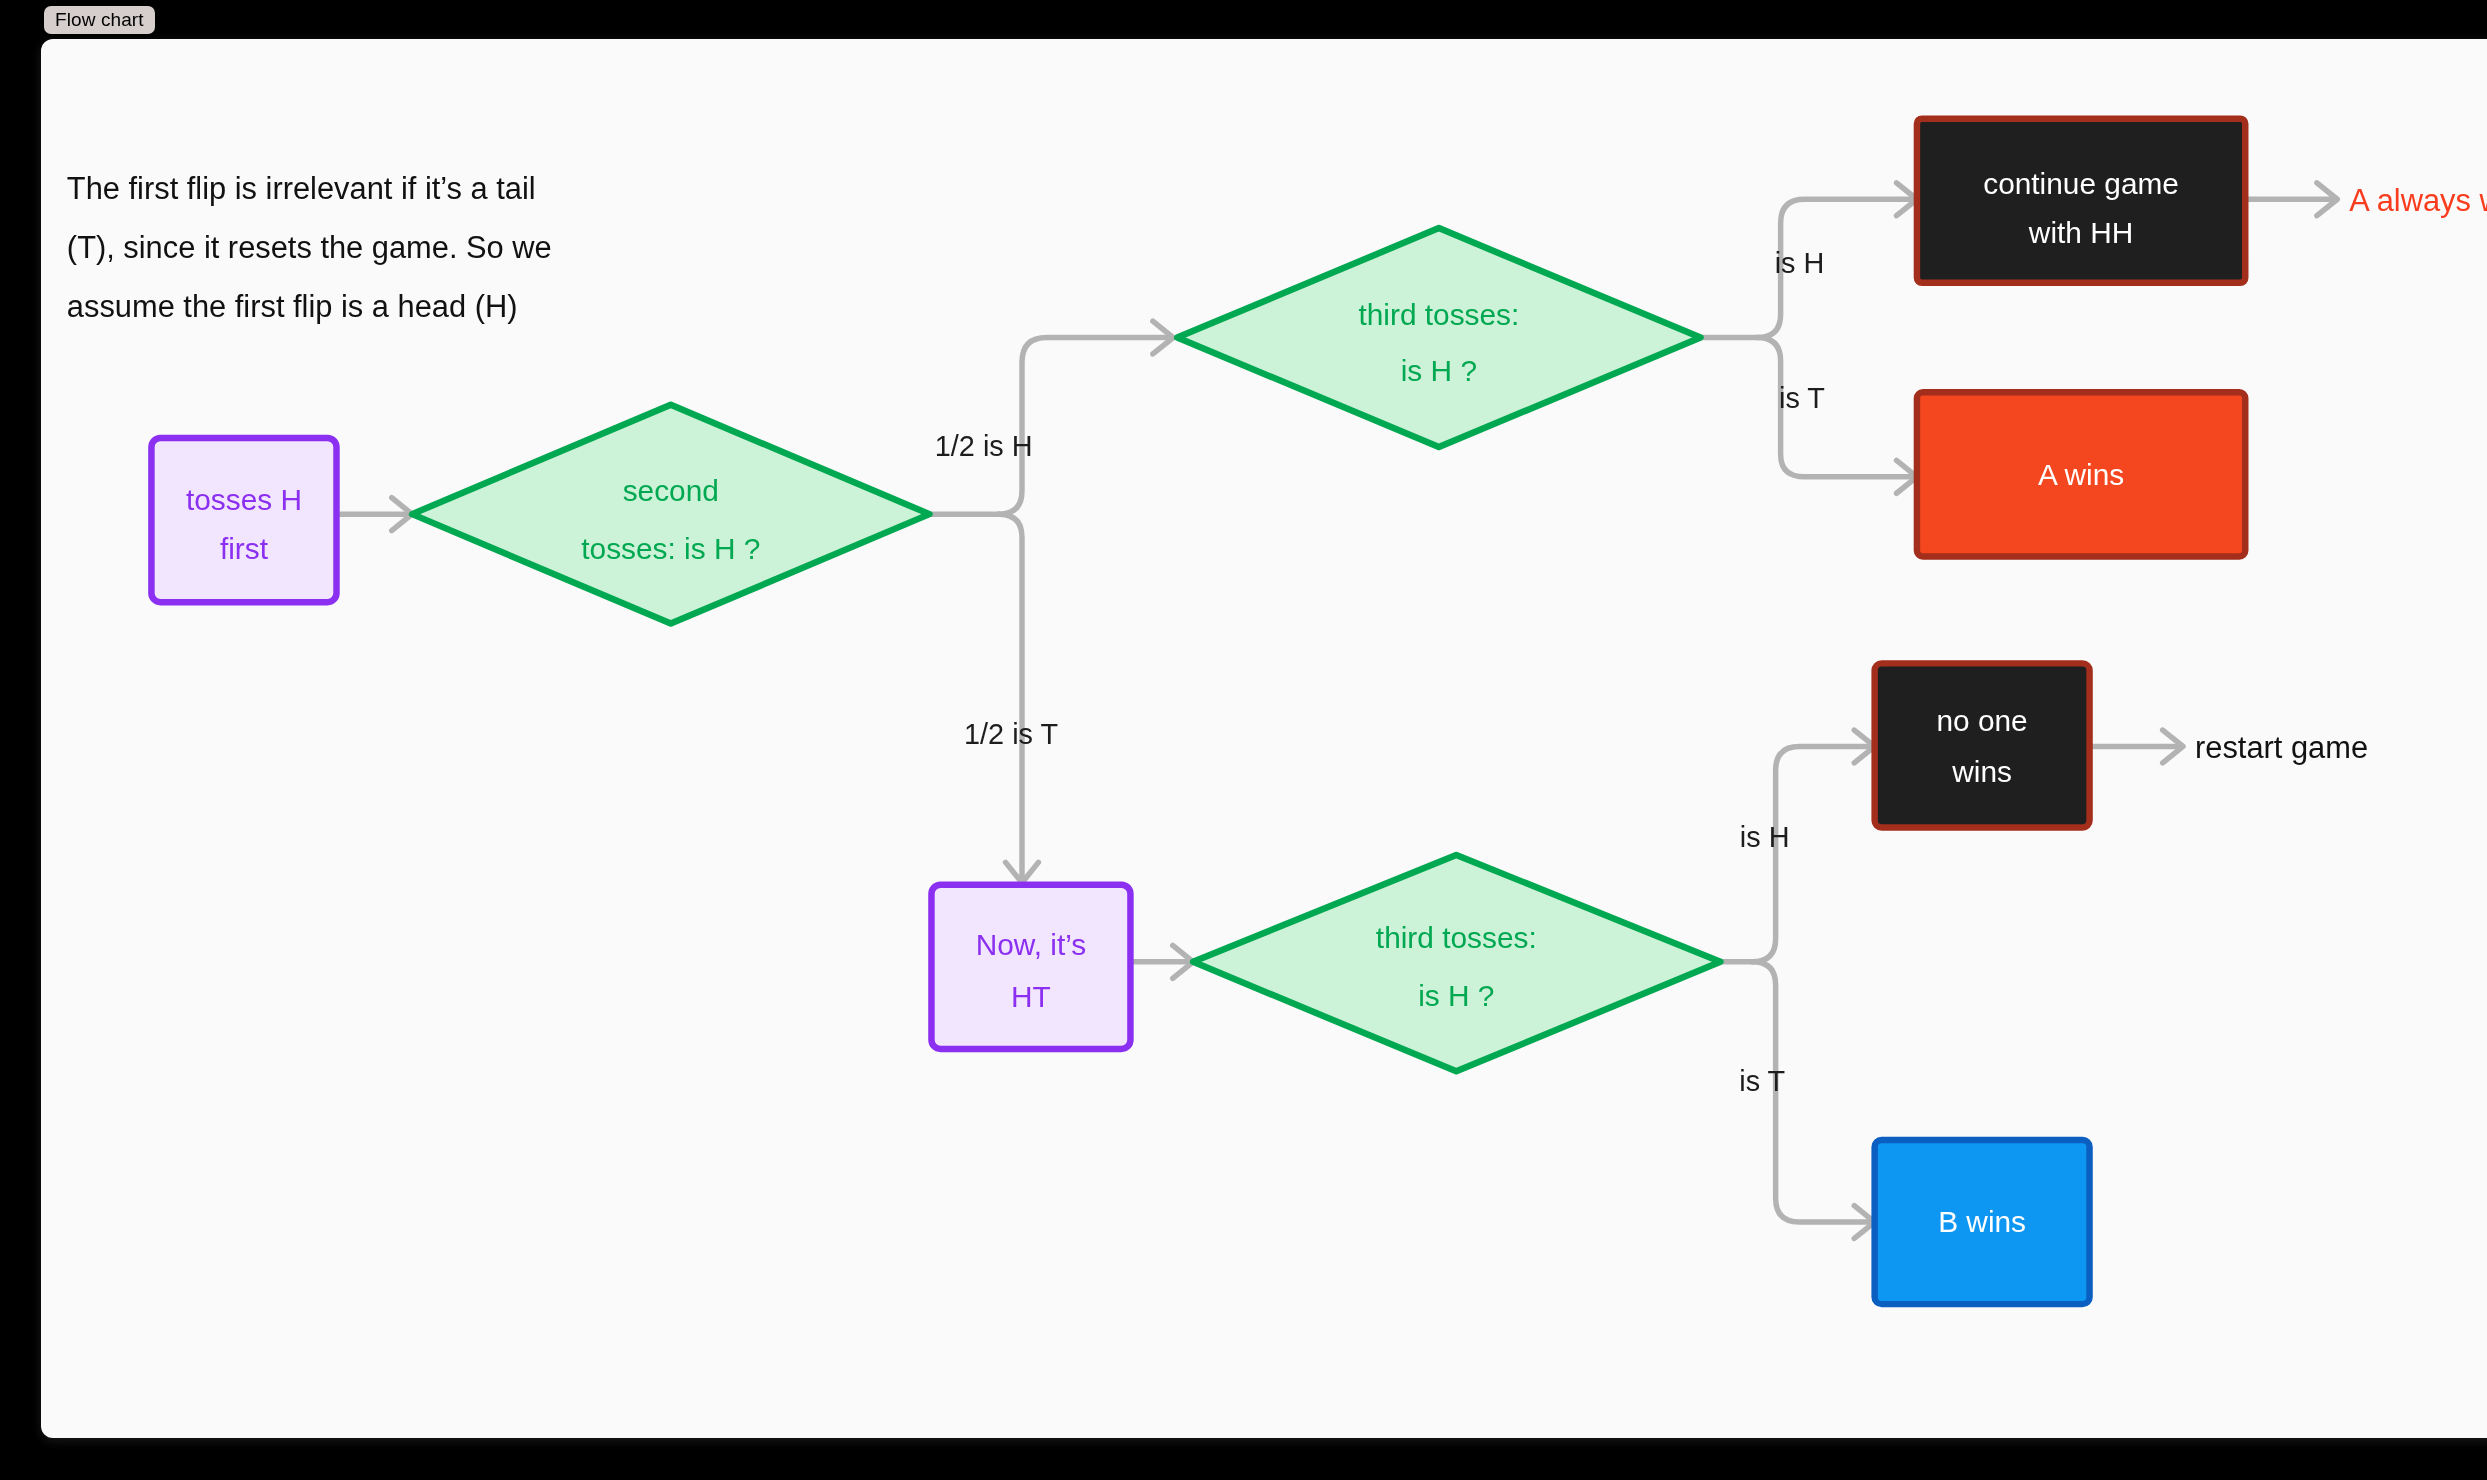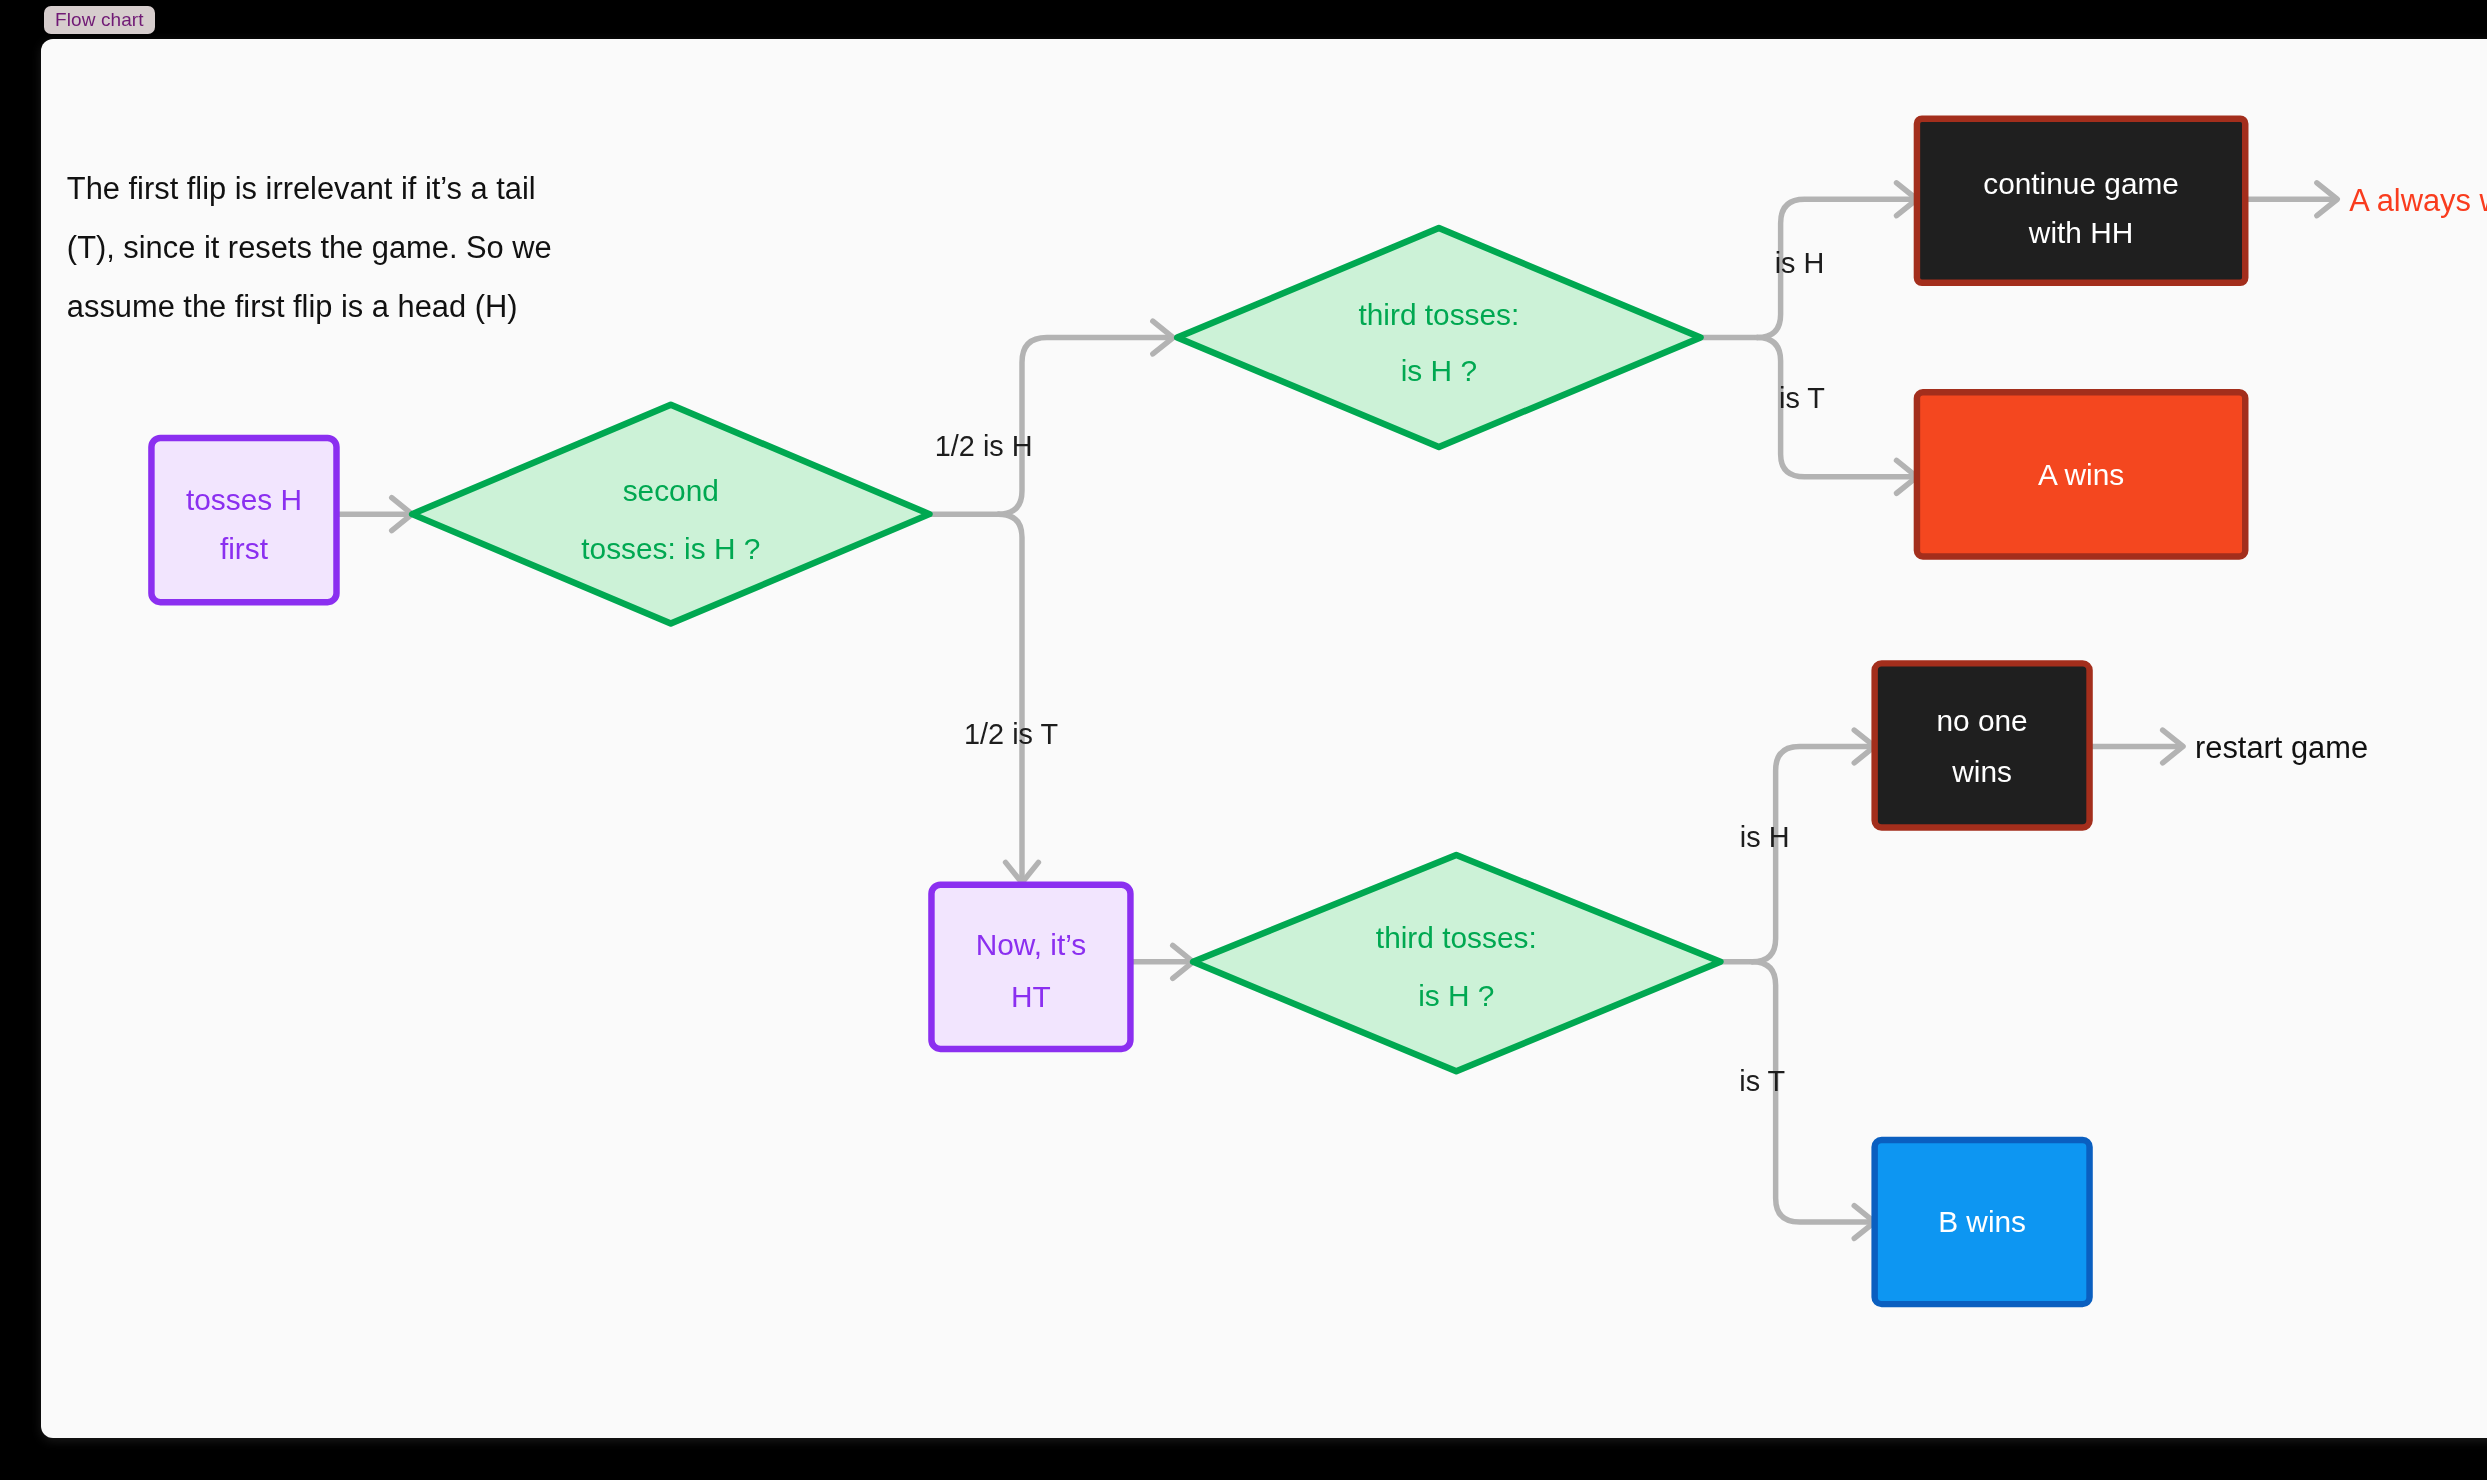--- a/index.html
+++ b/index.html
@@ -22,21 +22,21 @@
     position: absolute;
     left: 44px;
     top: 6px;
     height: 28px;
     display: flex;
     align-items: center;
     padding: 0 11px;
     background: #d6cdcd;
     border-radius: 7px;
     font-size: 19px;
-    color: #701a75;
+    color: #000000;
     letter-spacing: 0.1px;
     z-index: 5;
     white-space: nowrap;
   }
   
   #canvas-card {
     position: absolute;
     left: 41px;
     top: 39px;
     width: 2842px;

